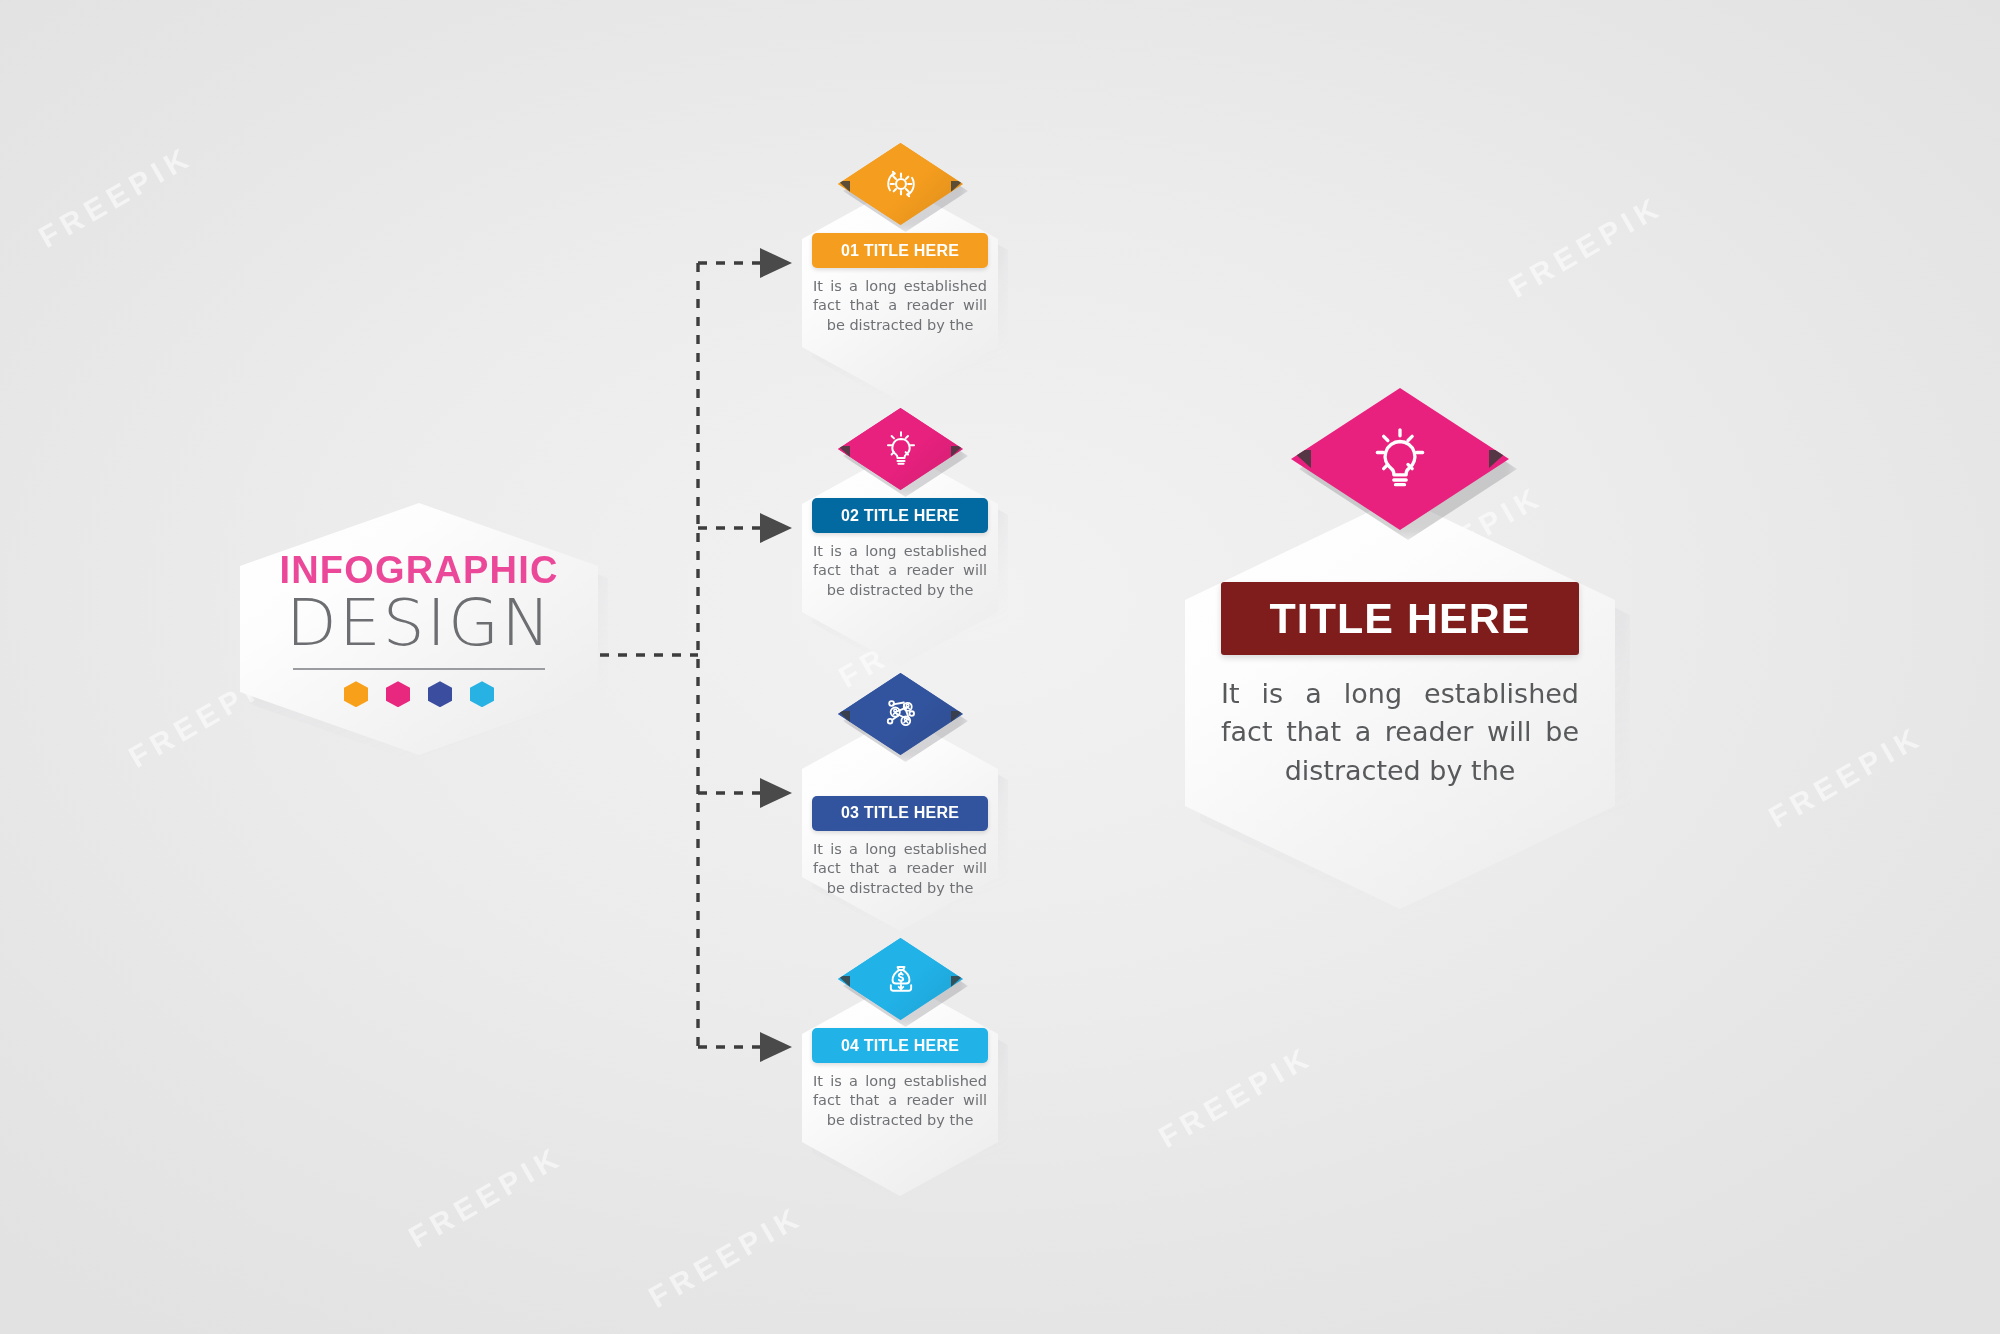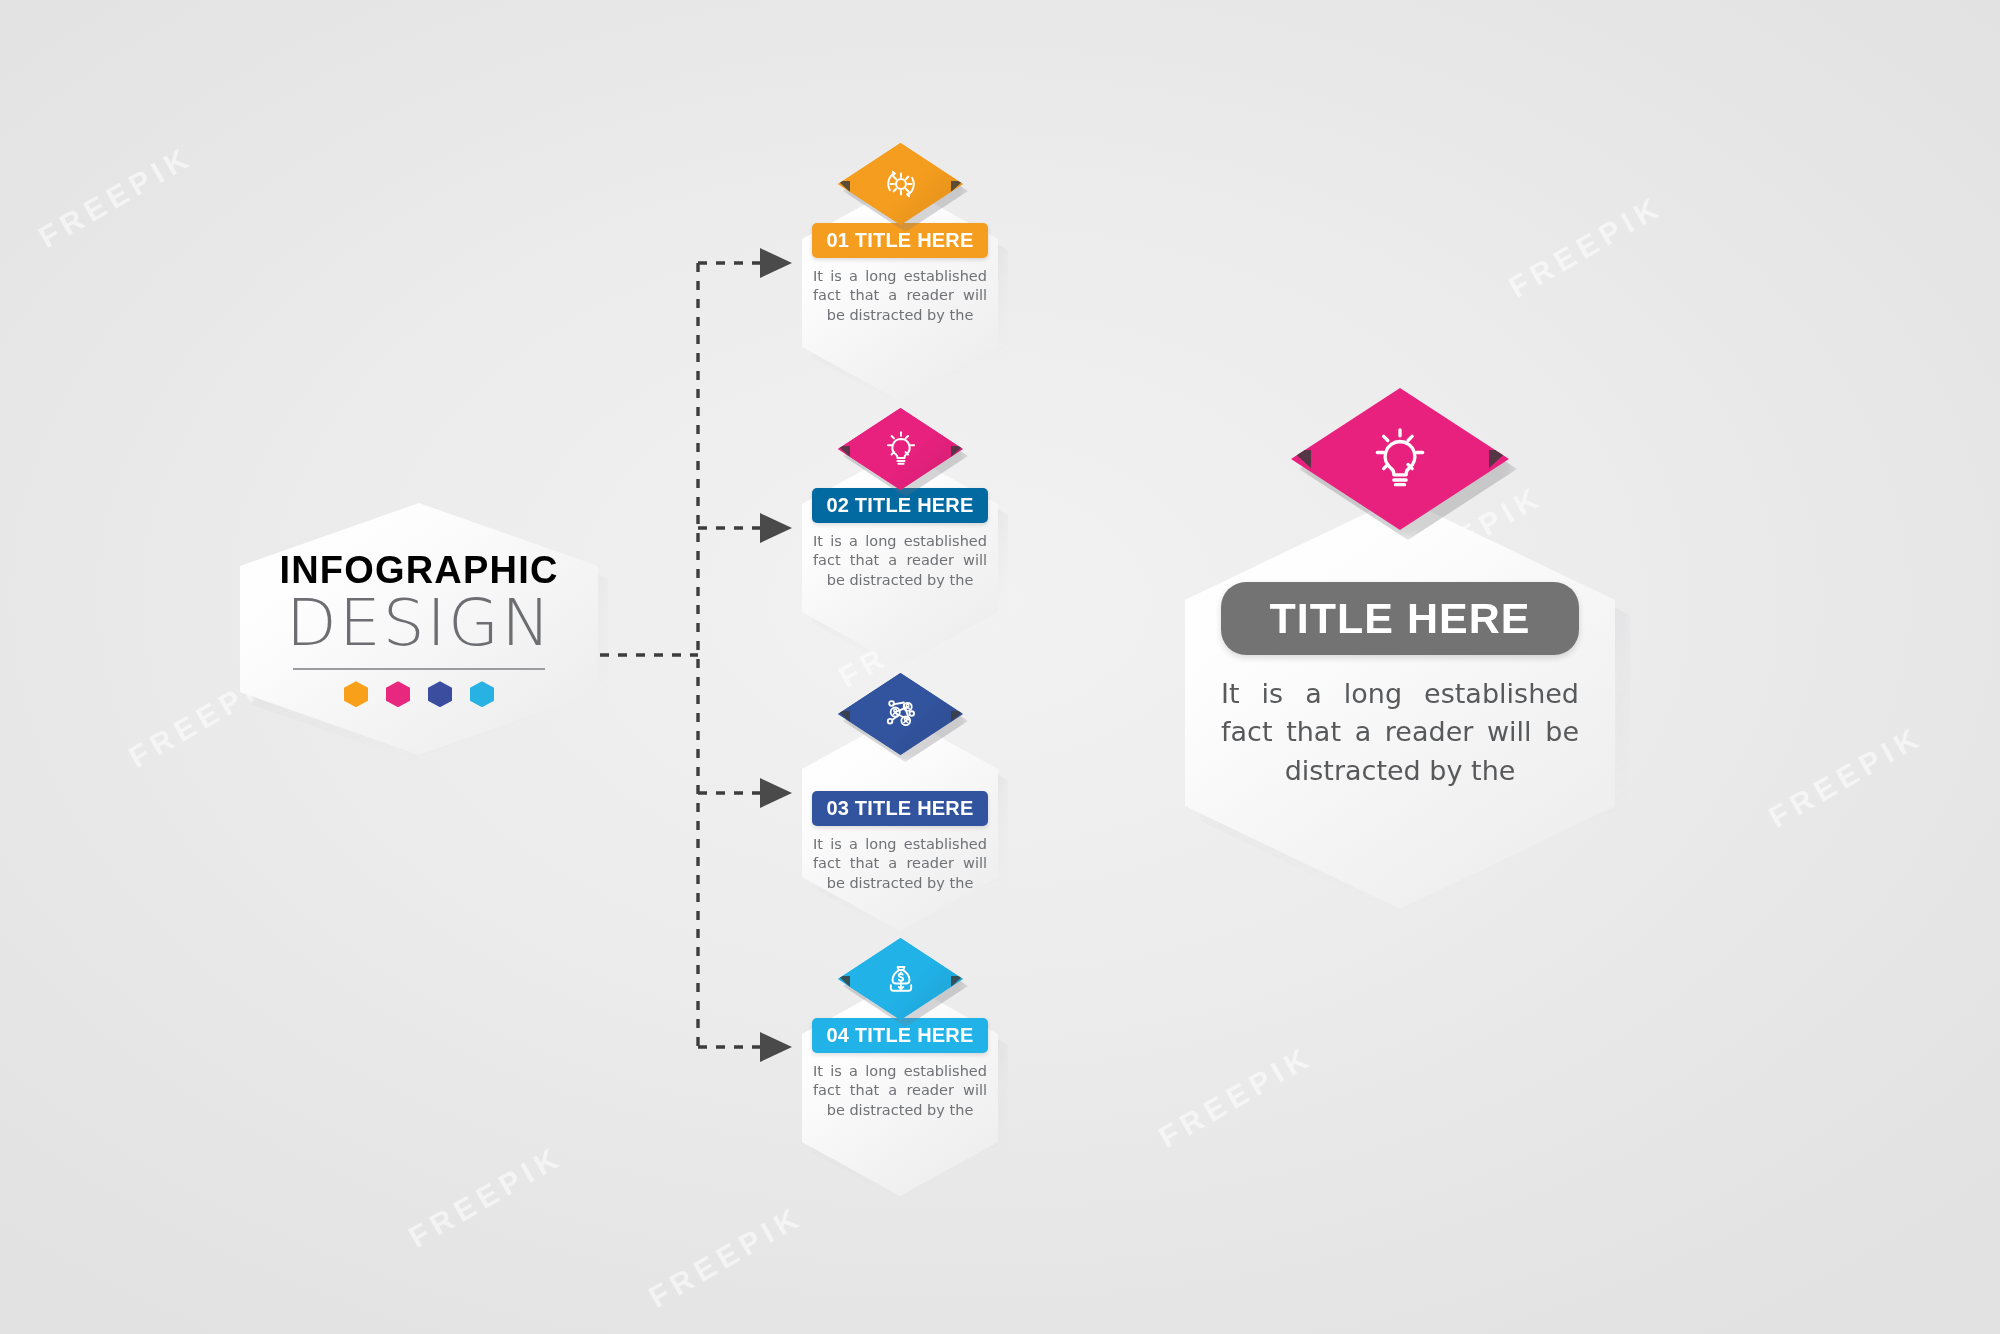--- a/index.html
+++ b/index.html
@@ -25,21 +25,21 @@
   }
 
   
   #brand-hex{ left:240px; top:503px; width:358px; height:252px; }
   #brand-hex-shadow{ left:250px; top:515px; width:358px; height:252px; }
   .brand-inner{
     position:absolute; left:240px; top:503px; width:358px; height:252px;
     display:flex; flex-direction:column; align-items:center; justify-content:center;
   }
   .brand-line1{
-    color:#000000; font-weight:bold; font-size:38px; letter-spacing:1.2px;
+    color:#ec4899; font-weight:bold; font-size:38px; letter-spacing:1.2px;
     line-height:1; margin-bottom:2px;
   }
   .brand-line2{
     color:#6d6e71; font-size:64px; font-weight:300; letter-spacing:2px;
     line-height:1.02; font-family:"DejaVu Sans", sans-serif;
     transform:scaleX(1.03);
   }
   .brand-rule{ width:252px; height:2px; background:#9b9ca0; margin:12px 0 11px 0; }
   .brand-dots{ display:flex; gap:18px; }
   .dot{
@@ -48,23 +48,23 @@
   }
 
   
   .step-hex{ width:196px; height:216px; }
   .step-hex-shadow{ width:196px; height:216px; }
   .step-body{
     position:absolute; width:196px; height:216px;
     display:flex; flex-direction:column; align-items:center;
   }
   .step-pill{
-    margin-top:38px; width:176px; height:35px; border-radius:5px;
+    margin-top:48px; width:176px; height:35px; border-radius:5px;
     display:flex; align-items:center; justify-content:center;
-    color:#fff; font-weight:bold; font-size:20px; letter-spacing:.2px;
+    color:#fff; font-weight:bold; font-size:16px; letter-spacing:.2px;
     box-shadow:0 2px 4px rgba(0,0,0,.13);
   }
   .step-text{
     margin-top:9px; width:178px; text-align:center; text-align-last:center;
     color:#6f7174; font-size:14.5px; line-height:1.34;
     font-family:"DejaVu Sans", sans-serif;
     text-align:justify; text-align-last:center; padding:0 2px;
   }
 
   
@@ -275,21 +275,21 @@
       <polyline points="21.6,32.2 24,34.6 26.4,32.2"></polyline>
     </svg>
   </div>
   <div class="notch l" style="left:0px;  top:38px;"></div>
   <div class="notch r" style="right:0px; top:38px;"></div>
 </div>
 
 <div class="hex-shadow" id="big-hex-shadow"></div>
 <div class="hex" id="big-hex"></div>
 <div class="big-body">
-  <div class="big-pill" style="background: #737373; border-radius: 25px;">TITLE HERE</div>
+  <div class="big-pill" style="background: #7f1d1d;">TITLE HERE</div>
   <div class="big-text">It is a long established fact that a reader will be distracted by the</div>
 </div>
 <div class="big-diamond-shadow" style="left:1299px; top:398px;"></div>
 <div class="big-diamond" style="left: 1291px; top: 388px; background: rgb(232, 33, 126);">
   <div class="big-ico">
     <svg viewBox="0 0 48 48" fill="none" stroke="#fff" stroke-width="2" stroke-linecap="round" stroke-linejoin="round">
       <path d="M24 13.5a9 9 0 0 0-5.2 16.3c1 .8 1.5 1.8 1.5 3v.7h7.4v-.7c0-1.2.5-2.2 1.5-3A9 9 0 0 0 24 13.5z"></path>
       <path d="M20.3 36.6h7.4M21.3 39.4h5.4"></path>
       <path d="M24 6.5v3.6M10.4 20.1h3.6M34 20.1h3.6M14.2 10.4l2.5 2.5M31.3 10.4l-2.5 2.5M14.2 29.8l2.5-2.5M31.3 29.8l-2.5-2.5"></path>
     </svg>

